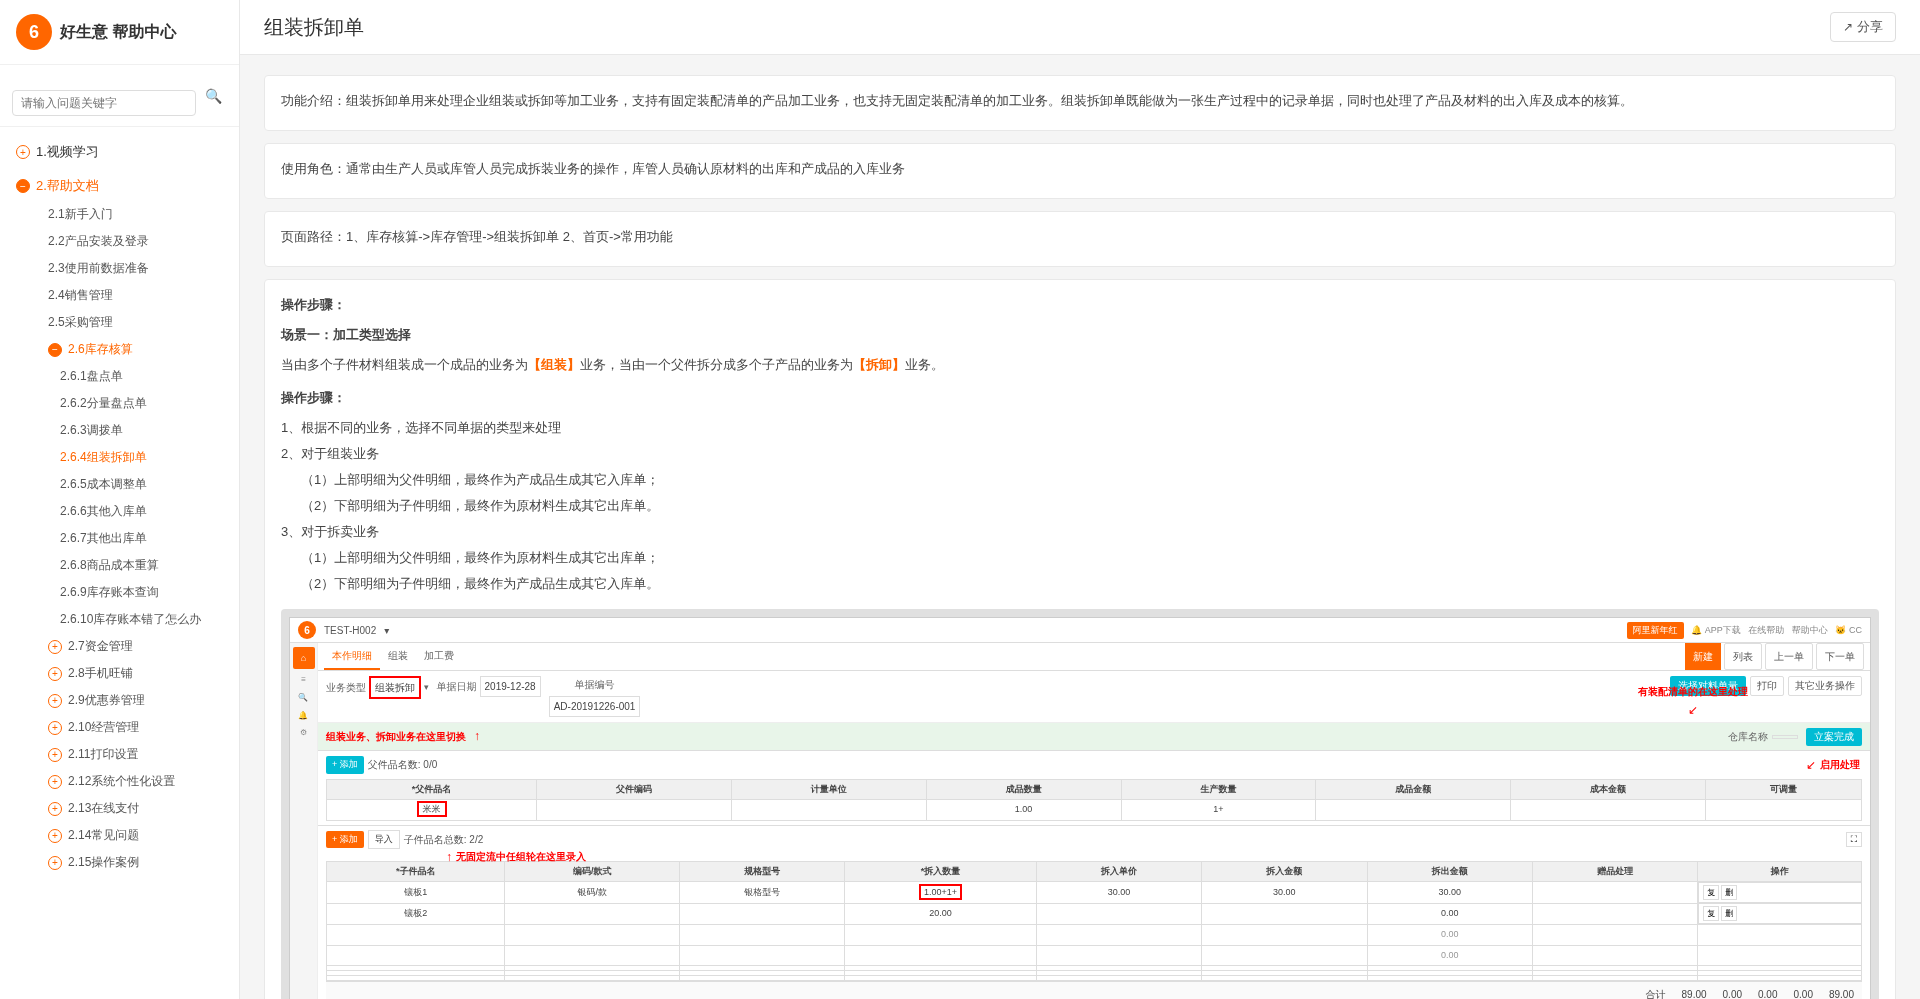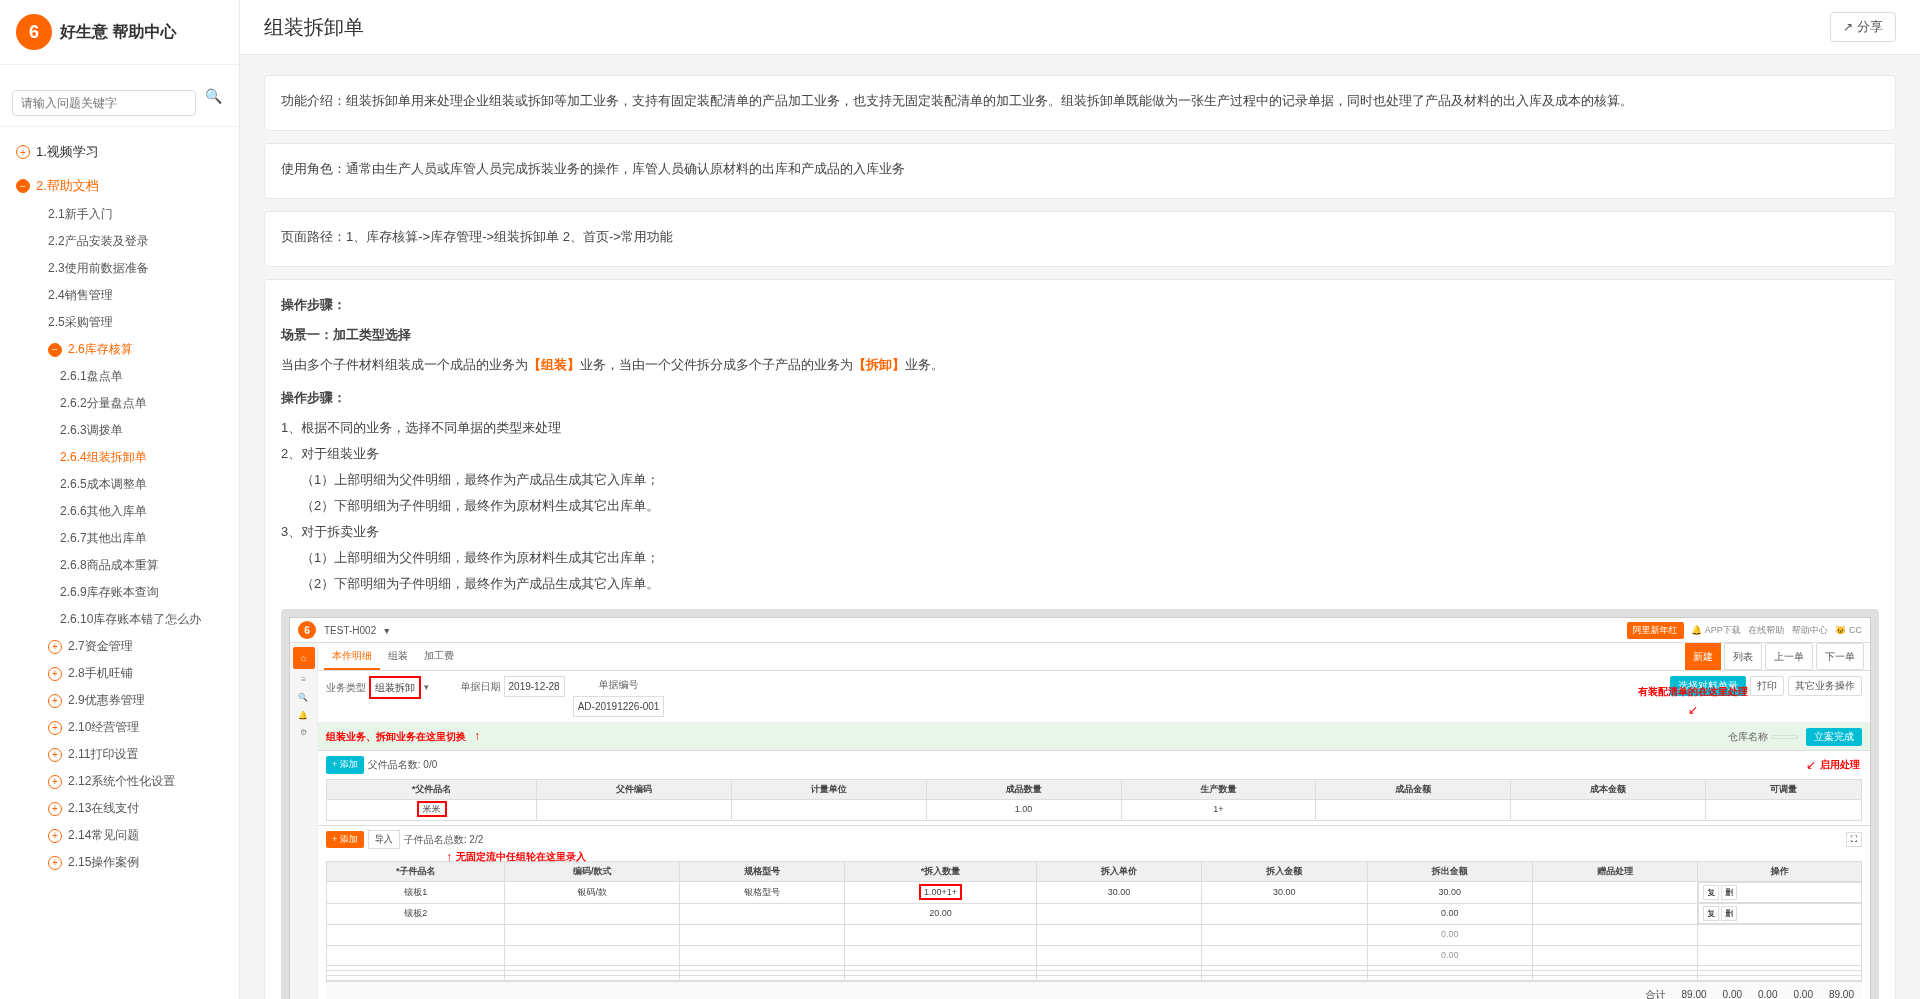--- a/index.html
+++ b/index.html
@@ -460,21 +460,21 @@
 
               <div style="padding:5px 8px; background:#fff; border-bottom:1px solid #eee; display:flex; align-items:flex-start; gap:8px; flex-wrap:wrap; position:relative;">
 
                 <div style="display:flex;align-items:center;gap:3px;font-size:10px;">
                   <span style="color:#666;">业务类型</span>
                   <span style="border:2px solid red;padding:1px 4px;font-size:10px;background:#fff;">组装拆卸</span>
                   <span style="font-size:9px;color:#666;">▾</span>
                 </div>
 
                 <div style="display:flex;align-items:center;gap:3px;font-size:10px;">
-                  <span style="color:#666;margin-left:24px;">单据日期</span>
+                  <span style="color:#666;">单据日期</span>
                   <span style="border:1px solid #ddd;padding:1px 4px;font-size:10px;background:#fff;">2019-12-28</span>
                 </div>
 
                 <div style="display:flex;align-items:center;gap:3px;font-size:10px;flex-direction:column;">
                   <span style="color:#666;">单据编号</span>
                   <span style="border:1px solid #ddd;padding:1px 4px;font-size:10px;background:#fff;">AD-20191226-001</span>
                 </div>
 
                 <div style="position:absolute;right:120px;top:12px;display:flex;flex-direction:column;align-items:center;">
                   <span class="annotation-label">有装配清单的在这里处理</span>

